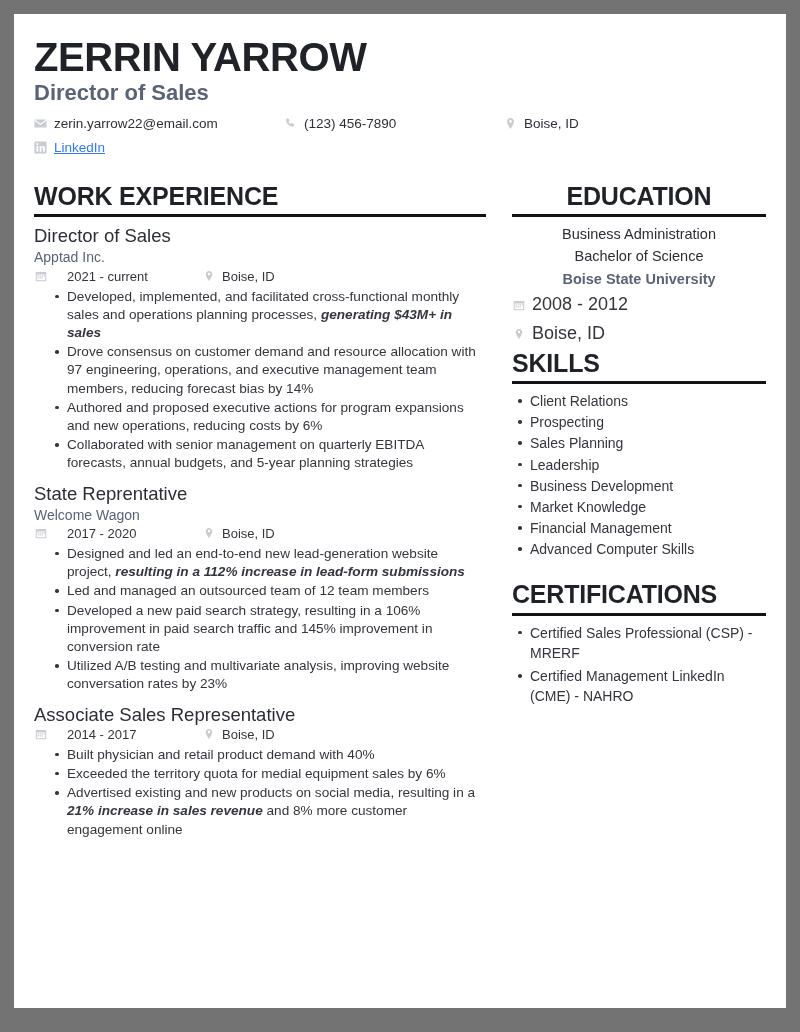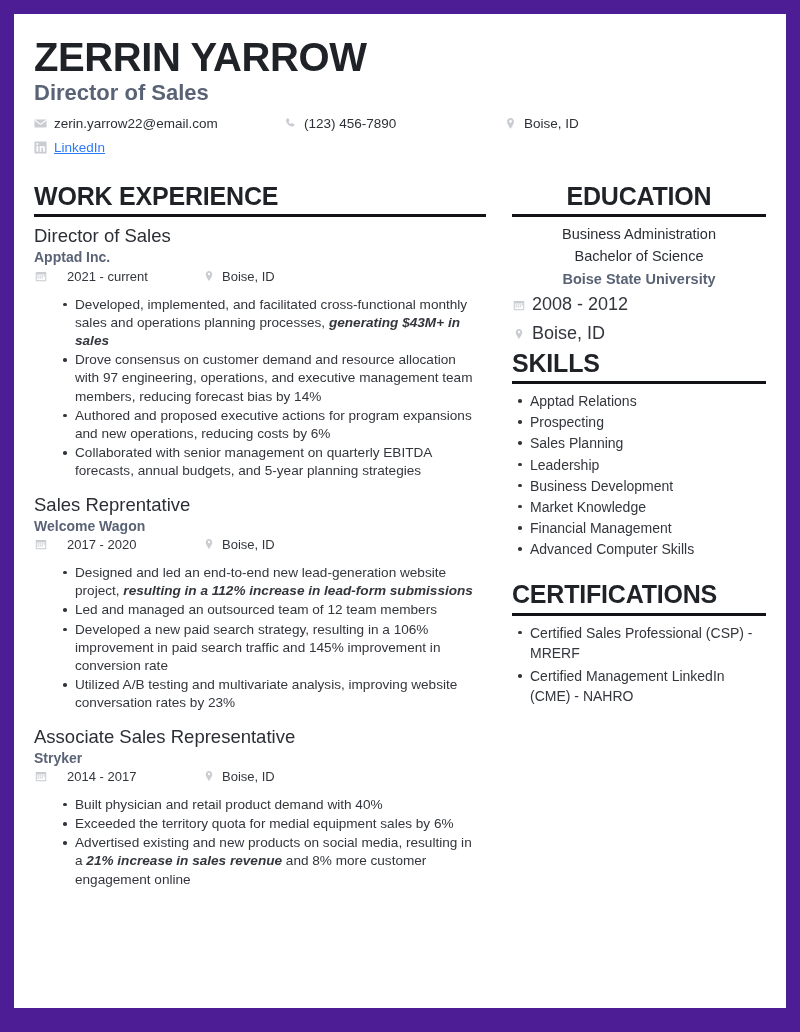--- a/index.html
+++ b/index.html
@@ -11,21 +11,21 @@
   }
   body {
     width: 800px;
     height: 1032px;
     font-family: "Liberation Sans", sans-serif;
     overflow: hidden;
   }
   .page-frame {
     width: 800px;
     height: 1032px;
-    background: #4c1d95;
+    background: #737373;
     padding: 14px 14px 24px 14px;
   }
   .page {
     width: 772px;
     height: 994px;
     background: #ffffff;
     position: relative;
     overflow: hidden;
     padding: 0;
   }
@@ -117,38 +117,38 @@
   .job { margin-bottom: 9px; }
   .job-title {
     font-size: 18.5px;
     font-weight: 400;
     color: #2b2e34;
     line-height: 1.25;
     margin: 0 0 1px 0;
   }
   .job-company {
     font-size: 14px;
-    font-weight: 700;
+    font-weight: 400;
     color: #5a6376;
     line-height: 1.3;
     margin: 0 0 2px 0;
   }
   .meta-row {
     display: flex;
     align-items: center;
     font-size: 13px;
     color: #33363c;
     margin-bottom: 3px;
   }
   .meta-date { width: 168px; display: flex; align-items: center; gap: 20px; }
   .meta-loc  { display: flex; align-items: center; gap: 7px; }
 
   ul.bullets {
     list-style: none;
-    margin: 12px;
+    margin: 4px;
     padding: 0 0 0 14px;
   }
   ul.bullets li {
     position: relative;
     font-size: 13.6px;
     line-height: 1.34;
     color: #33363c;
     padding-left: 15px;
     margin-bottom: 1px;
   }
@@ -321,21 +321,21 @@
                   </div>
                 </div>
                 <ul class="bullets">
                   <li>Developed, implemented, and facilitated cross-functional monthly sales and operations planning processes, <b>generating $43M+ in sales</b></li>
                   <li>Drove consensus on customer demand and resource allocation with 97 engineering, operations, and executive management team members, reducing forecast bias by 14%</li>
                   <li>Authored and proposed executive actions for program expansions and new operations, reducing costs by 6%</li>
                   <li>Collaborated with senior management on quarterly EBITDA forecasts, annual budgets, and 5-year planning strategies</li>
                 </ul>
               </div>
               <div class="job">
-                <div class="job-title">Sales Reprentative</div>
+                <div class="job-title">State Reprentative</div>
                 <div class="job-company">Welcome Wagon</div>
                 <div class="meta-row">
                   <div class="meta-date">
                     <span class="ico">
                       <svg width="12" height="12" viewBox="0 0 16 16">
                         <rect x="1" y="2.6" width="14" height="12.4" rx="1" fill="#c9ccd1"></rect>
                         <rect x="2.4" y="6" width="11.2" height="7.6" fill="#ffffff"></rect>
                         <rect x="3.4" y="7.1" width="1.8" height="1.6" fill="#c9ccd1"></rect>
                         <rect x="6.1" y="7.1" width="1.8" height="1.6" fill="#c9ccd1"></rect>
                         <rect x="8.8" y="7.1" width="1.8" height="1.6" fill="#c9ccd1"></rect>
@@ -359,21 +359,20 @@
                 </div>
                 <ul class="bullets">
                   <li>Designed and led an end-to-end new lead-generation website project, <b>resulting in a 112% increase in lead-form submissions</b></li>
                   <li>Led and managed an outsourced team of 12 team members</li>
                   <li>Developed a new paid search strategy, resulting in a 106% improvement in paid search traffic and 145% improvement in conversion rate</li>
                   <li>Utilized A/B testing and multivariate analysis, improving website conversation rates by 23%</li>
                 </ul>
               </div>
               <div class="job">
                 <div class="job-title">Associate Sales Representative</div>
-                <div class="job-company">Stryker</div>
                 <div class="meta-row">
                   <div class="meta-date">
                     <span class="ico">
                       <svg width="12" height="12" viewBox="0 0 16 16">
                         <rect x="1" y="2.6" width="14" height="12.4" rx="1" fill="#c9ccd1"></rect>
                         <rect x="2.4" y="6" width="11.2" height="7.6" fill="#ffffff"></rect>
                         <rect x="3.4" y="7.1" width="1.8" height="1.6" fill="#c9ccd1"></rect>
                         <rect x="6.1" y="7.1" width="1.8" height="1.6" fill="#c9ccd1"></rect>
                         <rect x="8.8" y="7.1" width="1.8" height="1.6" fill="#c9ccd1"></rect>
                         <rect x="3.4" y="9.6" width="1.8" height="1.6" fill="#c9ccd1"></rect>
@@ -436,21 +435,21 @@
                 </svg>
             </span>
             <span>Boise, ID</span>
           </div>
         </div>
 
         <div class="section sec-gap-skill">
           <div class="section-title">SKILLS</div>
           <div class="rule"></div>
           <ul class="plain" id="skills-container">
-              <li>Apptad Relations</li>
+              <li>Client Relations</li>
               <li>Prospecting</li>
               <li>Sales Planning</li>
               <li>Leadership</li>
               <li>Business Development</li>
               <li>Market Knowledge</li>
               <li>Financial Management</li>
               <li>Advanced Computer Skills</li>
             </ul>
         </div>
 

